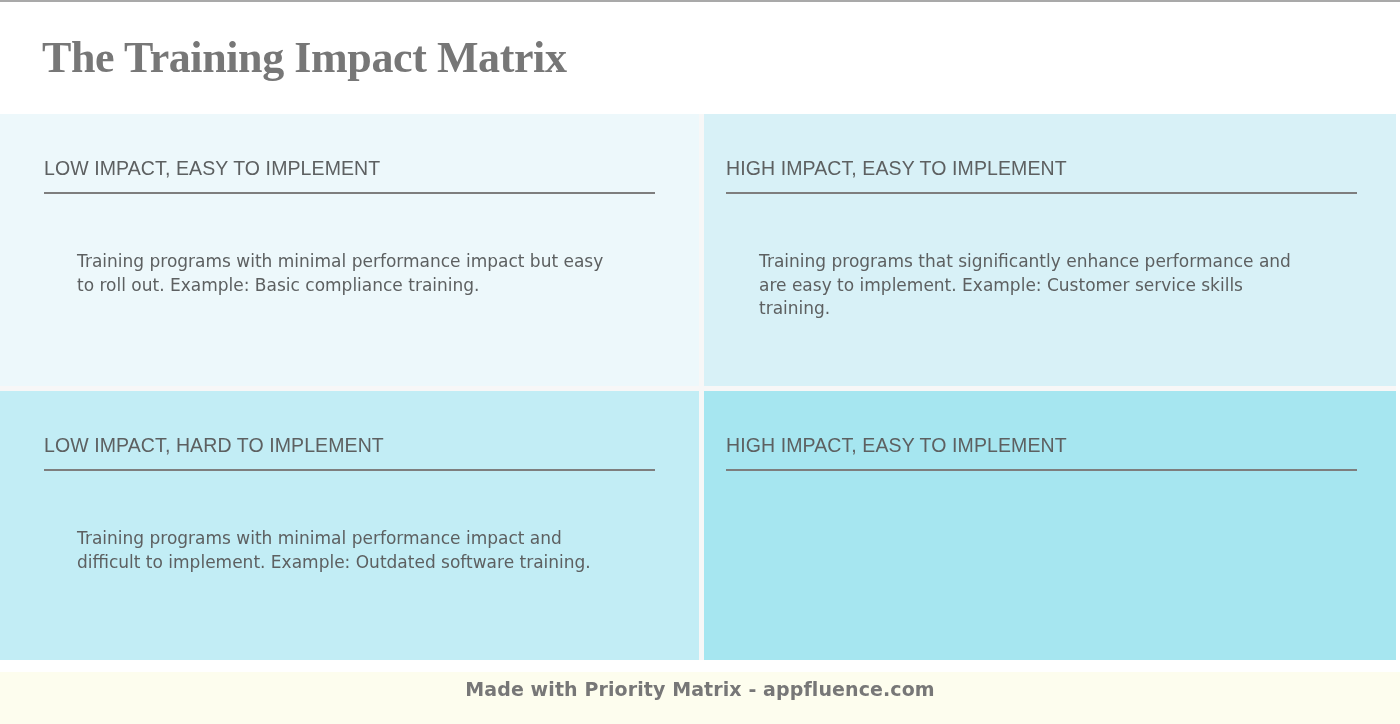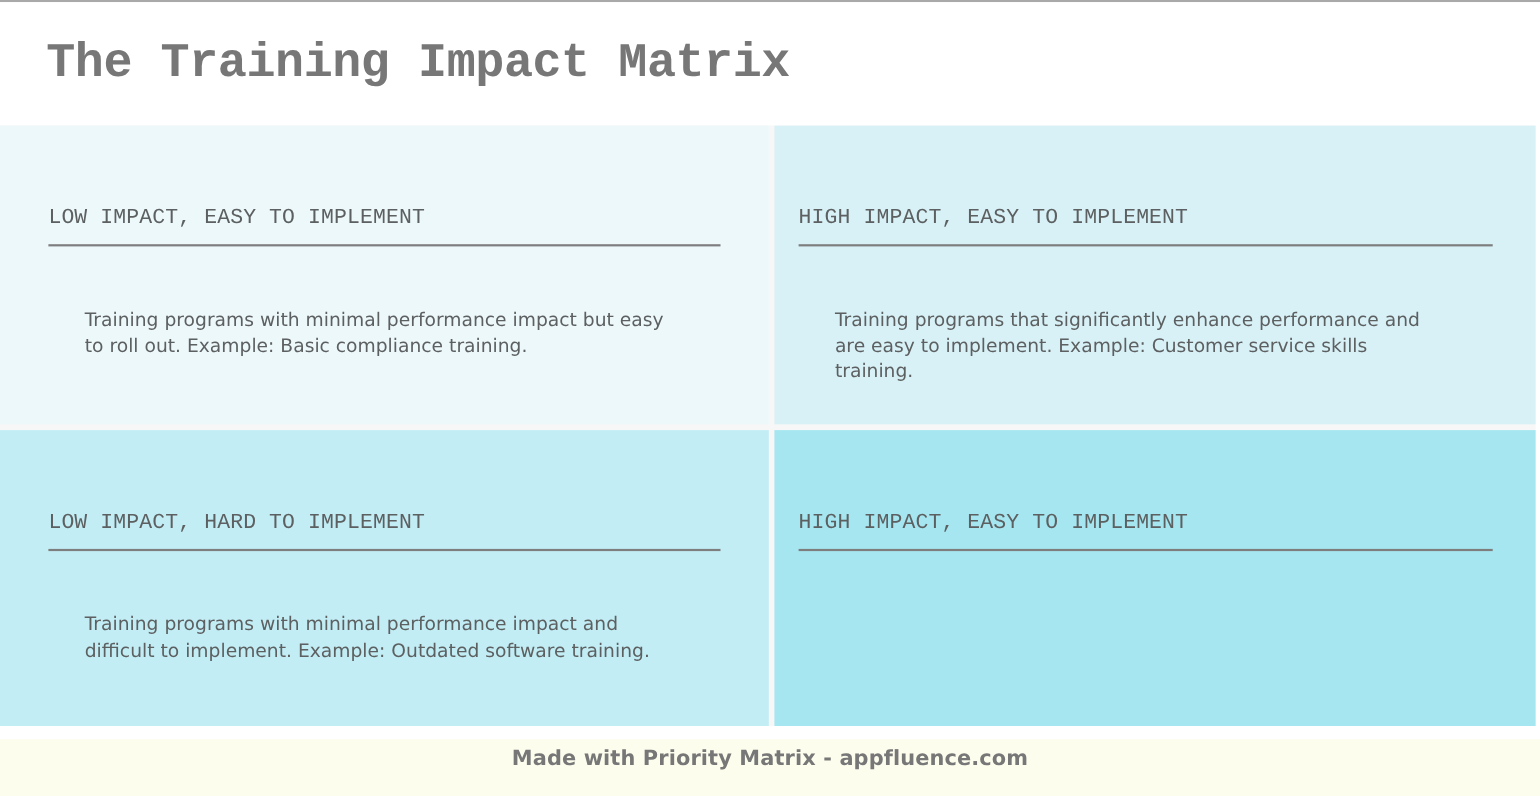--- a/index.html
+++ b/index.html
@@ -36,21 +36,21 @@
     top: 2px;
     width: 1400px;
     height: 112px;
     background: #ffffff;
     display: flex;
     align-items: center;
   }
   #page-title {
     margin: 0;
     padding: 0 0 0 42px;
-    font-family: Liberation Mono, monospace;
+    font-family: Liberation Serif, serif;
     font-size: 44px;
     font-weight: bold;
     letter-spacing: -0.4px;
     color: #777777;
     line-height: 1;
     white-space: nowrap;
   }
   
   #matrix {
     position: absolute;
@@ -76,30 +76,29 @@
     height: 100%;
     padding: 44px 44px 0 44px;
   }
   .q-tl .q-inner { background: #edf8fb; }
   .q-tr .q-inner { background: #d8f1f7; margin-left: 5px; }
   .q-bl .q-inner { background: #c2edf5; margin-top: 5px; }
   .q-br .q-inner { background: #a6e6f0; margin-left: 5px; margin-top: 5px; }
   .q-tr .q-inner, .q-br .q-inner { padding-left: 22px; }
 
   .q-header {
-    font-family: Liberation Mono, monospace;
+    font-family: Liberation Sans, sans-serif;
     font-size: 19.5px;
     font-weight: normal;
     color: #5d6061;
     letter-spacing: 0.1px;
     line-height: 1.1;
     white-space: nowrap;
     padding-bottom: 13px;
     border-bottom: 2px solid #7e7e7e;
-    margin-top: 30px;
   }
   .q-body {
     margin-top: 56px;
     padding-left: 33px;
     font-family: "DejaVu Sans", sans-serif;
     font-size: 17px;
     color: #5d6061;
     line-height: 1.36;
     max-width: 530px;
   }

